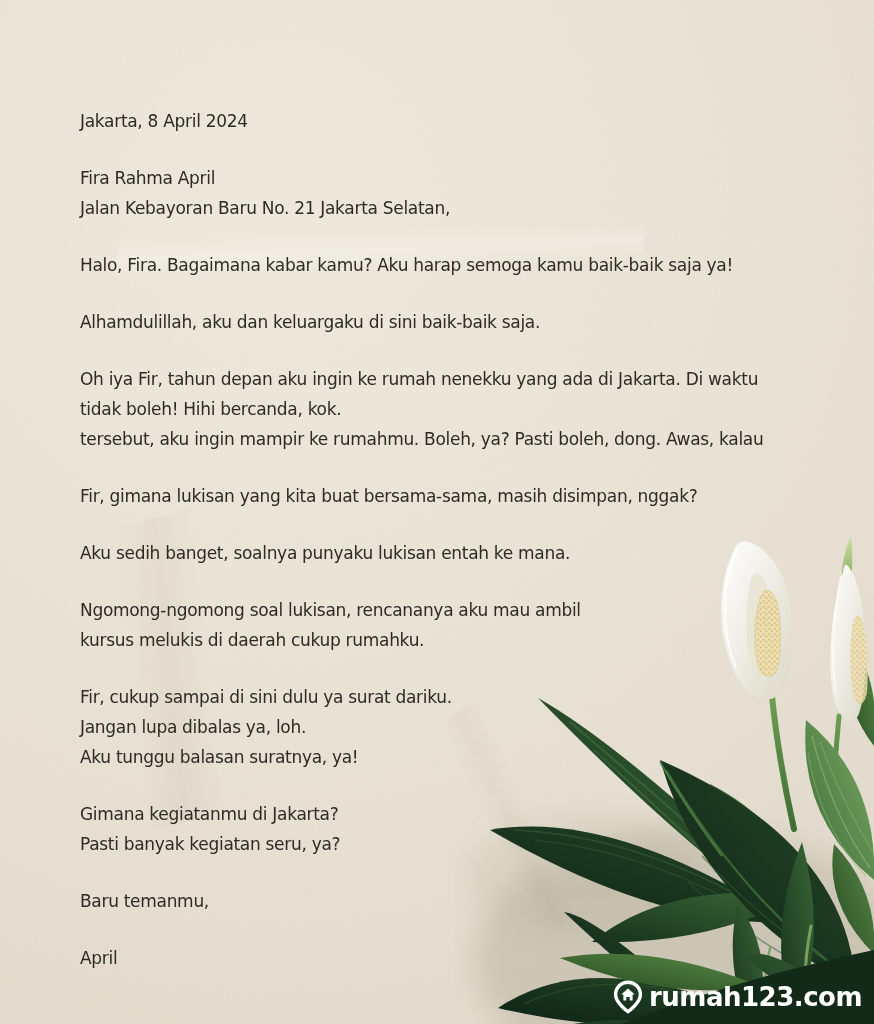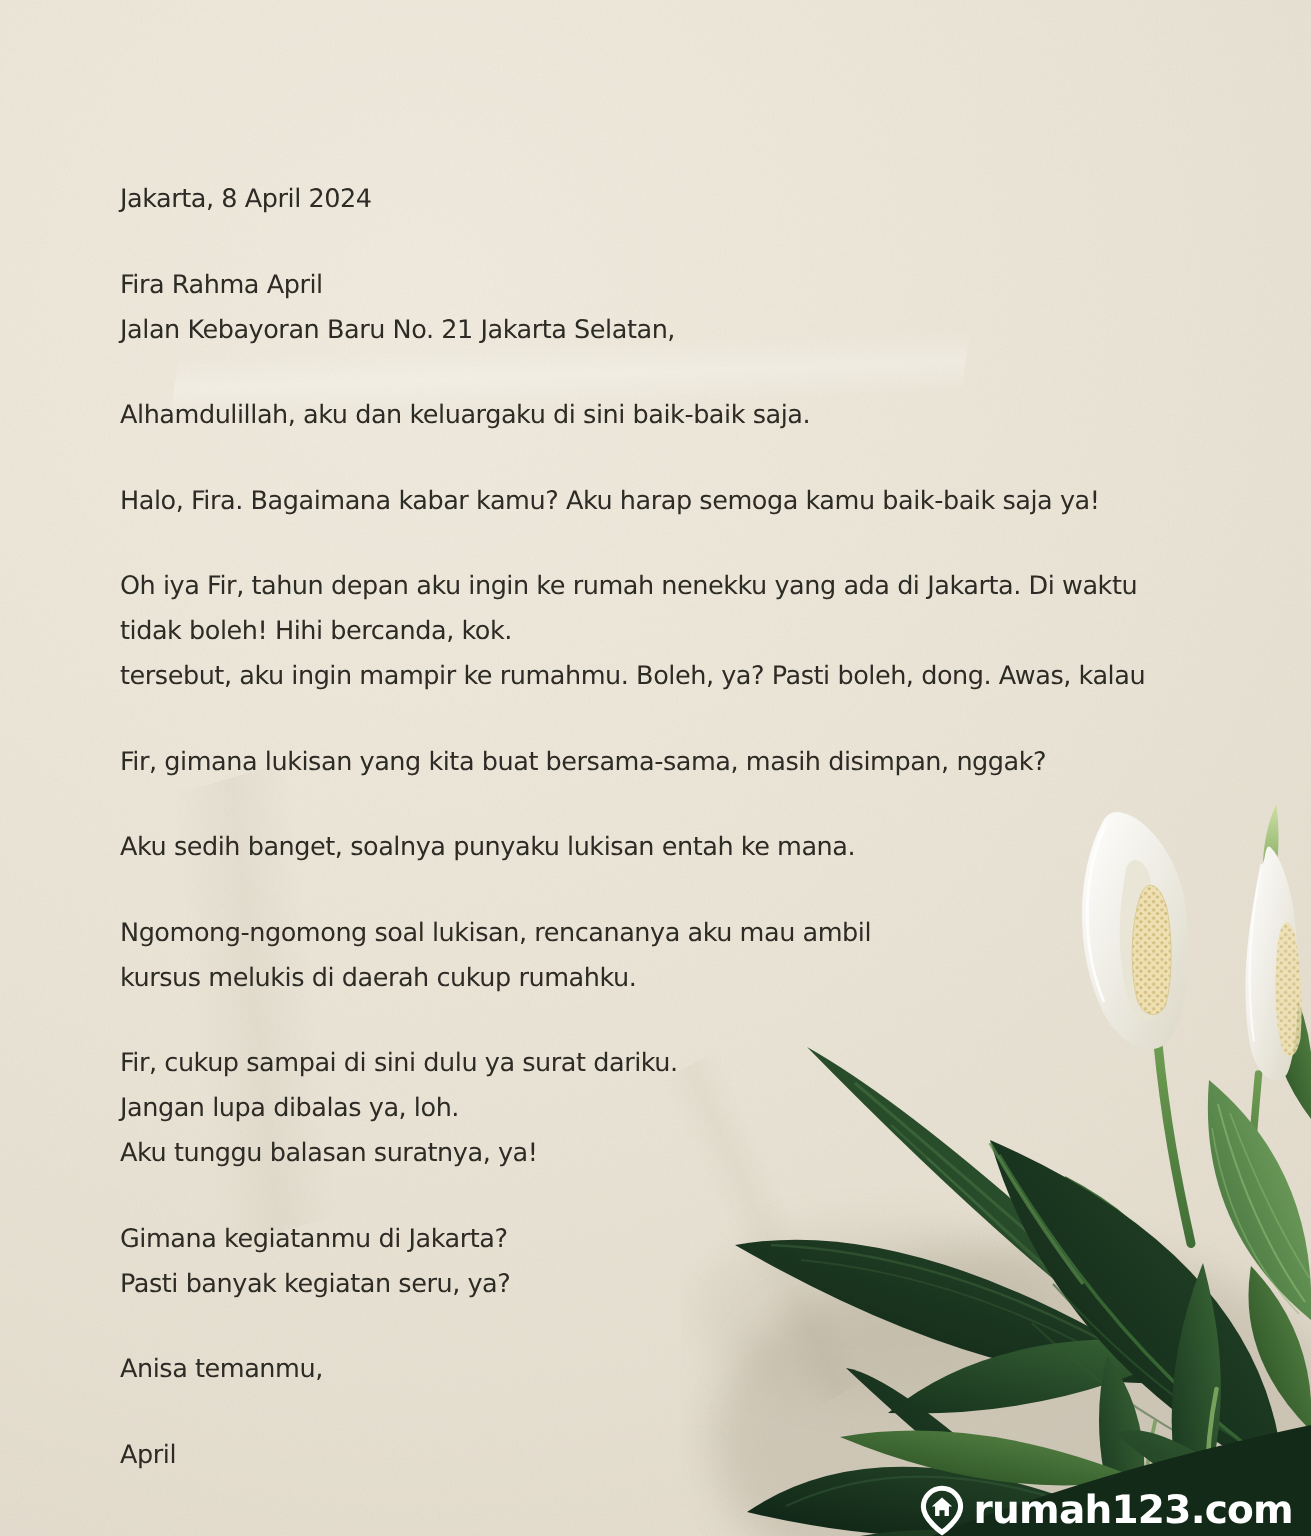--- a/index.html
+++ b/index.html
@@ -11,24 +11,24 @@
   .grain{position:absolute;inset:0;pointer-events:none;opacity:.8;}
   .crease{position:absolute;pointer-events:none;}
   .crease.c1{left:-60px;top:520px;width:460px;height:300px;transform:rotate(-16deg);
     background:linear-gradient(100deg,transparent 42%,rgba(135,122,98,.07) 50%,transparent 58%);}
   .crease.c2{left:120px;top:120px;width:520px;height:260px;transform:rotate(8deg);
     background:linear-gradient(170deg,transparent 44%,rgba(255,255,255,.25) 50%,transparent 56%);}
   .crease.c3{left:300px;top:700px;width:420px;height:240px;transform:rotate(-30deg);
     background:linear-gradient(95deg,transparent 45%,rgba(135,122,98,.06) 50%,transparent 55%);}
   .letter{position:absolute;left:80px;top:106px;width:720px;color:#2d2b25;
     font-size:17px;line-height:30px;letter-spacing:-0.3px;}
-  .block{margin:12px 0 27px 0;}
+  .block{margin:0 0 27px 0;}
   .line{white-space:nowrap;}
   .plant{position:absolute;right:0;bottom:0;width:420px;height:540px;}
-  .watermark{position:absolute;right:12px;bottom:0;display:flex;align-items:center;gap:6px;
+  .watermark{position:absolute;right:12px;bottom:10px;display:flex;align-items:center;gap:6px;
     color:#ffffff;font-weight:bold;font-size:26px;letter-spacing:-0.5px;z-index:5;}
   .watermark .pin{display:block;}
 </style>
 </head>
 <body>
 
 <div class="page">
 
   <svg class="grain" width="874" height="1024" aria-hidden="true">
     <filter id="grainF">
@@ -46,24 +46,24 @@
 
   <div class="letter">
     <div class="block">
       <div class="line">Jakarta, 8 April 2024</div>
     </div>
     <div class="block">
       <div class="line">Fira Rahma April</div>
       <div class="line">Jalan Kebayoran Baru No. 21 Jakarta Selatan,</div>
     </div>
     <div class="block">
+      <div class="line">Halo, Fira. Bagaimana kabar kamu? Aku harap semoga kamu baik-baik saja ya!</div>
+    </div>
+    <div class="block">
       <div class="line">Alhamdulillah, aku dan keluargaku di sini baik-baik saja.</div>
-    </div>
-    <div class="block">
-      <div class="line">Halo, Fira. Bagaimana kabar kamu? Aku harap semoga kamu baik-baik saja ya!</div>
     </div>
     <div class="block">
       <div class="line">Oh iya Fir, tahun depan aku ingin ke rumah nenekku yang ada di Jakarta. Di waktu</div>
       <div class="line">tidak boleh! Hihi bercanda, kok.</div>
       <div class="line">tersebut, aku ingin mampir ke rumahmu. Boleh, ya? Pasti boleh, dong. Awas, kalau</div>
     </div>
     <div class="block">
       <div class="line">Fir, gimana lukisan yang kita buat bersama-sama, masih disimpan, nggak?</div>
     </div>
     <div class="block">
@@ -76,21 +76,21 @@
     <div class="block">
       <div class="line">Fir, cukup sampai di sini dulu ya surat dariku.</div>
       <div class="line">Jangan lupa dibalas ya, loh.</div>
       <div class="line">Aku tunggu balasan suratnya, ya!</div>
     </div>
     <div class="block">
       <div class="line">Gimana kegiatanmu di Jakarta?</div>
       <div class="line">Pasti banyak kegiatan seru, ya?</div>
     </div>
     <div class="block">
-      <div class="line">Anisa temanmu,</div>
+      <div class="line">Baru temanmu,</div>
     </div>
     <div class="block">
       <div class="line">April</div>
     </div>
   </div>
 
   <svg class="plant" viewBox="0 0 420 540" aria-hidden="true">
     <defs>
       <linearGradient id="gDark" x1="0" y1="1" x2="1" y2="0">
           <stop offset="0" stop-color="#0d2114"></stop>

